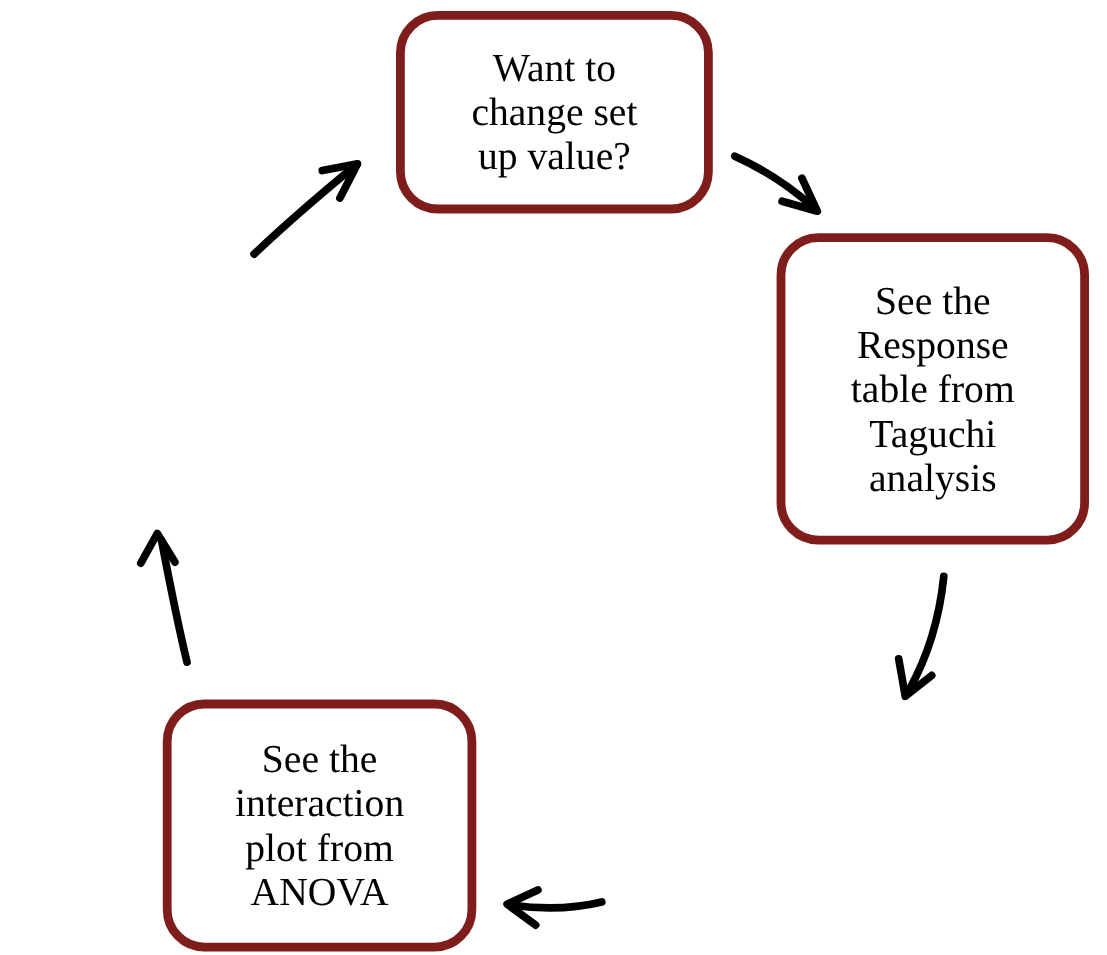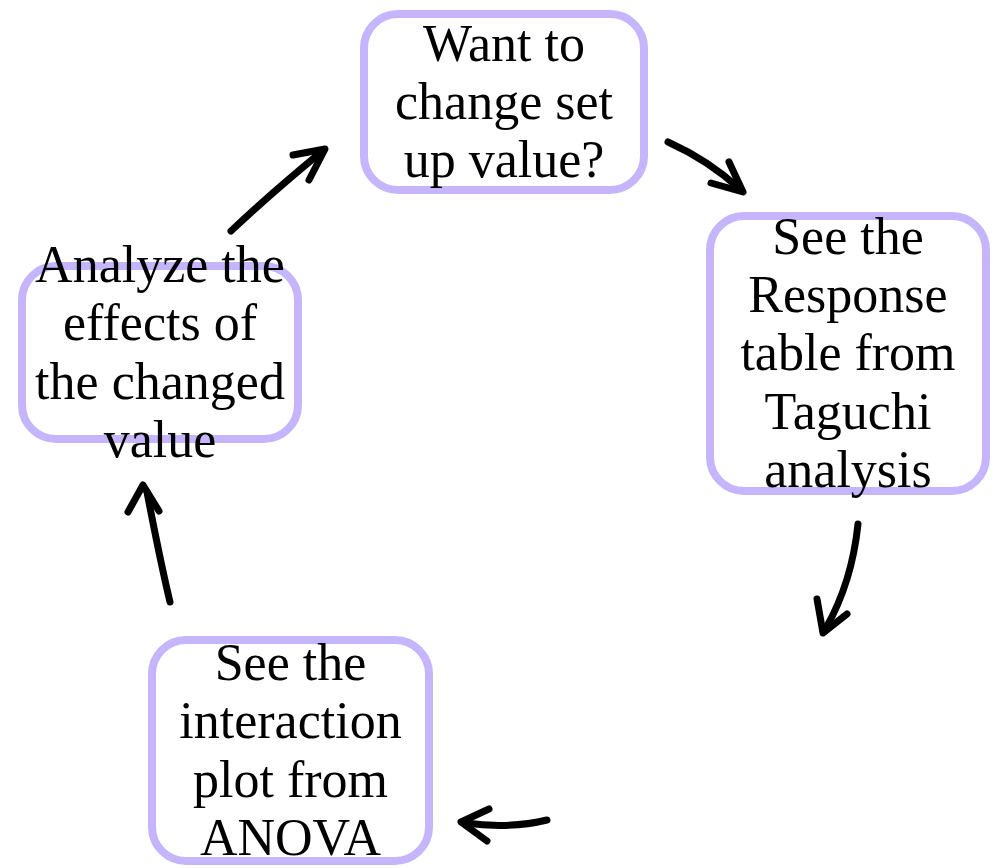--- a/index.html
+++ b/index.html
@@ -18,29 +18,29 @@
   .arrow-layer {
     position: absolute;
     left: 0;
     top: 0;
     width: 1006px;
     height: 868px;
   }
   .node {
     position: absolute;
     box-sizing: border-box;
-    border: 8px solid #c4b5fd;
+    border: 8px solid #7f1d1d;
     border-radius: 38px;
     background: #ffffff;
     display: flex;
     align-items: center;
     justify-content: center;
     text-align: center;
     color: #000000;
-    font-size: 52px;
+    font-size: 36px;
     line-height: 1.12;
     white-space: pre-line;
     overflow: visible;
   }
   .node-want     { left: 360px; top: 10px;  width: 288px; height: 184px; }
   .node-response { left: 706px; top: 212px; width: 284px; height: 283px; }
   .node-decide   { left: 575px; top: 663px; width: 287px; height: 184px; }
   .node-plot     { left: 148px; top: 636px; width: 285px; height: 229px; }
   .node-analyze  { left: 18px;  top: 262px; width: 284px; height: 181px; }
   .edge {
@@ -99,20 +99,14 @@
   </div>
 
 
   <div class="node node-plot">
     <span>See the
 interaction
 plot from
 ANOVA</span>
   </div>
 
-  <div class="node node-analyze">
-    <span>Analyze the
-effects of
-the changed
-value</span>
-  </div>
 
 </div>
 
 </body></html>

